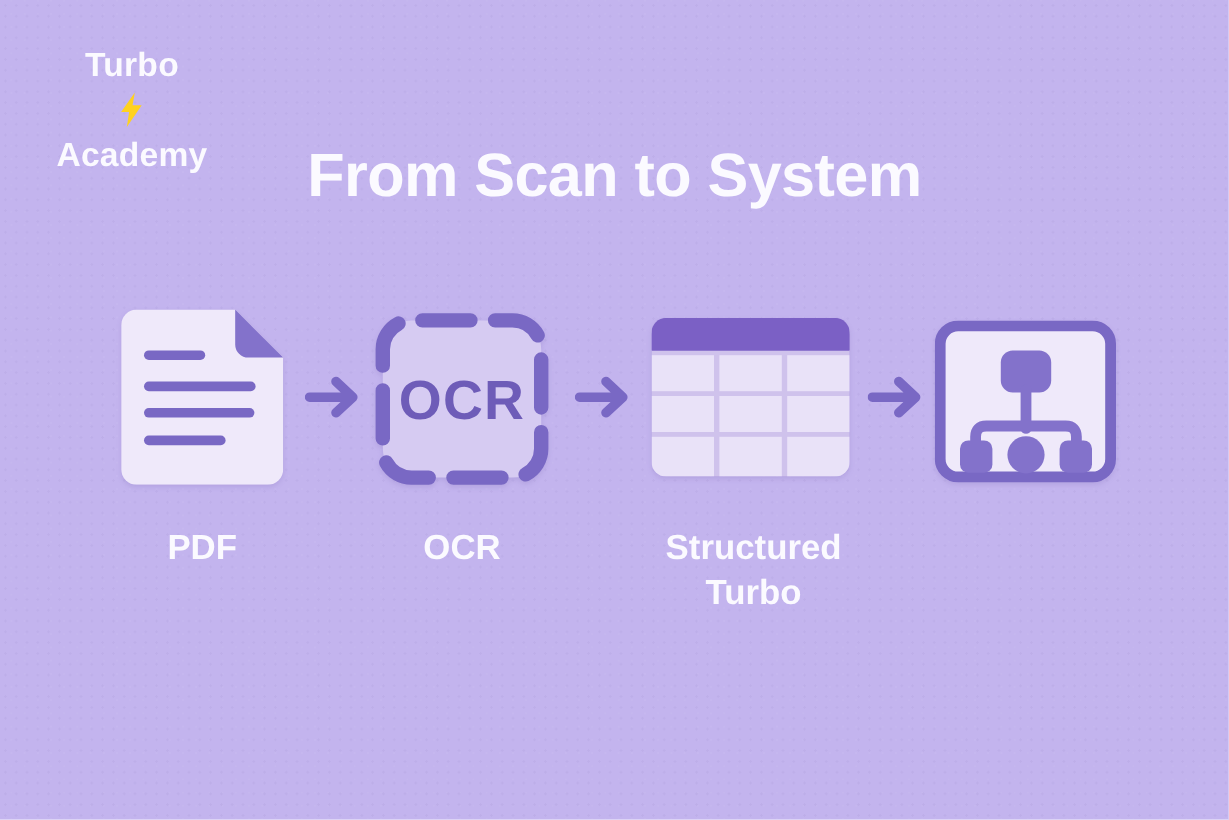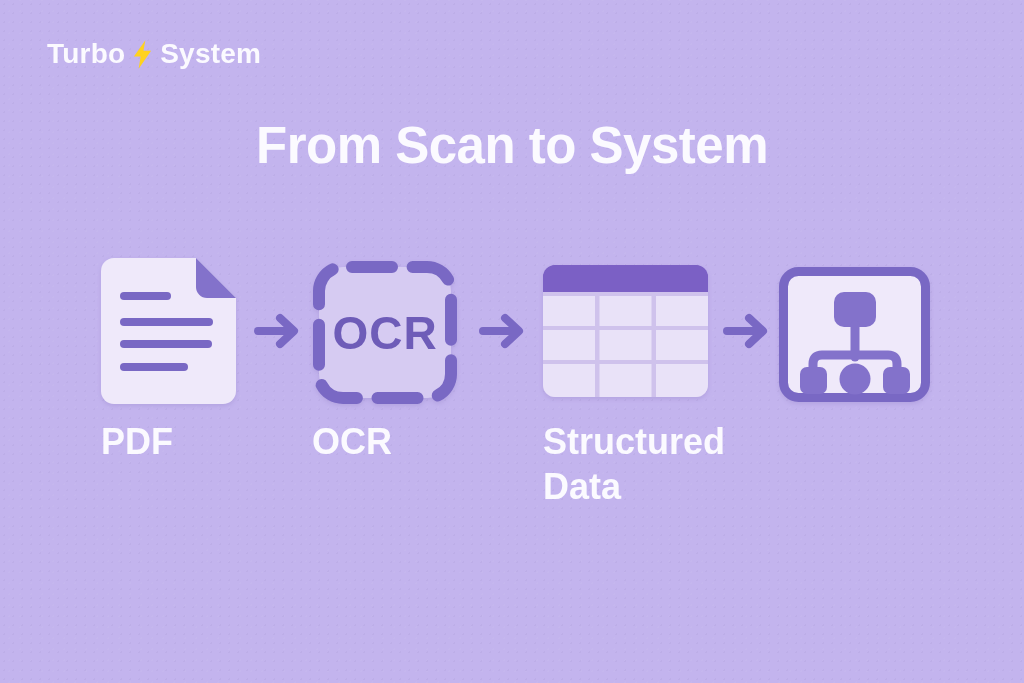--- a/index.html
+++ b/index.html
@@ -9,52 +9,52 @@
     --text-white:#FBFAFF; --bolt-yellow:#FFD21E;
   }
   *{margin:0;padding:0;box-sizing:border-box;}
   html,body{width:1024px;height:683px;}
   body{font-family:"Liberation Sans", sans-serif;}
   .canvas{position:relative;width:1024px;height:683px;background:var(--background);overflow:hidden;}
   .grain{position:absolute;inset:0;pointer-events:none;opacity:.045;
     background-image:radial-gradient(#4a3a7a 1px, transparent 1px),radial-gradient(#ffffff 1px, transparent 1px);
     background-size:9px 9px,11px 11px;background-position:0 0,4px 6px;}
   .logo{position:absolute;left:47px;top:38px;display:flex;align-items:center;gap:7px;
-    color:var(--text-white);font-size:28px;font-weight:700;letter-spacing:.2px;}
+    color:var(--text-white);font-size:28px;font-weight:700;letter-spacing:.2px;flex-direction:column;}
   .logo .bolt{width:21px;height:29px;display:block;}
   .title{position:absolute;left:0;top:120px;width:100%;text-align:center;
     color:var(--text-white);font-size:51px;font-weight:800;letter-spacing:-.5px;line-height:1;}
   .icon{position:absolute;filter:drop-shadow(0 2px 2px rgba(86,66,150,.14));}
   .icon svg{display:block;}
   .icon-pdf{left:101px;top:258px;}
   .icon-ocr{left:312px;top:260px;}
   .icon-table{left:543px;top:265px;}
   .icon-workflow{left:779px;top:267px;}
   .arrow{position:absolute;top:312px;}
   .arrow-1{left:254px;} .arrow-2{left:479px;} .arrow-3{left:723px;}
-  .step-label{position:absolute;top:419px;text-align:left;color:var(--text-white);
-    font-size:36px;font-weight:700;line-height:1.26;}
+  .step-label{position:absolute;top:439px;text-align:center;color:var(--text-white);
+    font-size:29px;font-weight:700;line-height:1.26;}
   .label-pdf{left:101px;width:135px;}
   .label-ocr{left:312px;width:146px;}
   .label-structured{left:543px;width:170px;}
   .label-workflow{left:779px;width:151px;}
   .ocr-text{font-family:"Liberation Sans", sans-serif;font-weight:bold;letter-spacing:1px;}
 </style>
 </head>
 <body>
 
 <div class="canvas">
   <div class="grain"></div>
 
   <div class="logo">
     <span>Turbo</span>
     <svg class="bolt" viewBox="0 0 22 30">
       <polygon points="14,0 2,17 9,17 7,30 20,11 12,11" fill="var(--bolt-yellow)"></polygon>
     </svg>
-    <span>System</span>
+    <span>Academy</span>
   </div>
 
   <h1 class="title">From Scan to System</h1>
 
   <div class="icon icon-pdf">
     <svg width="135" height="146" viewBox="0 0 135 146">
       <path d="M13 0 H95 L135 40 V133 a13 13 0 0 1 -13 13 H13 a13 13 0 0 1 -13 -13 V13 A13 13 0 0 1 13 0 Z" fill="var(--panel-light)"></path>
       <path d="M95 0 L135 40 H106 a11 11 0 0 1 -11 -11 Z" fill="var(--node)"></path>
       <rect x="19" y="34" width="51" height="8" rx="4" fill="var(--accent)"></rect>
       <rect x="19" y="60" width="93" height="8" rx="4" fill="var(--accent)"></rect>
@@ -111,14 +111,14 @@
       <path d="M76 58 V90" fill="none" stroke="var(--node)" stroke-width="9" stroke-linecap="round"></path>
       <path d="M34 103 V97 Q34 88 43 88 H109 Q118 88 118 97 V103" fill="none" stroke="var(--node)" stroke-width="9" stroke-linecap="round"></path>
       <rect x="21" y="100" width="27" height="27" rx="7" fill="var(--node)"></rect>
       <circle cx="76" cy="112" r="15.5" fill="var(--node)"></circle>
       <rect x="104" y="100" width="27" height="27" rx="7" fill="var(--node)"></rect>
     </svg>
   </div>
 
   <div class="step-label label-pdf">PDF</div>
   <div class="step-label label-ocr">OCR</div>
-  <div class="step-label label-structured">Structured Data</div>
+  <div class="step-label label-structured">Structured Turbo</div>
 </div>
 
 </body></html>

